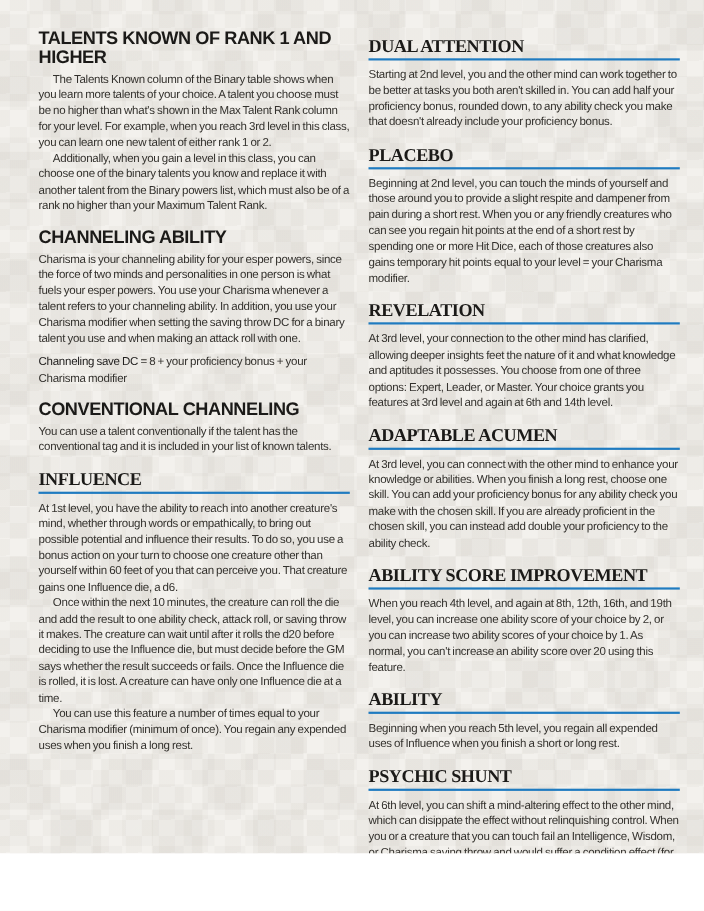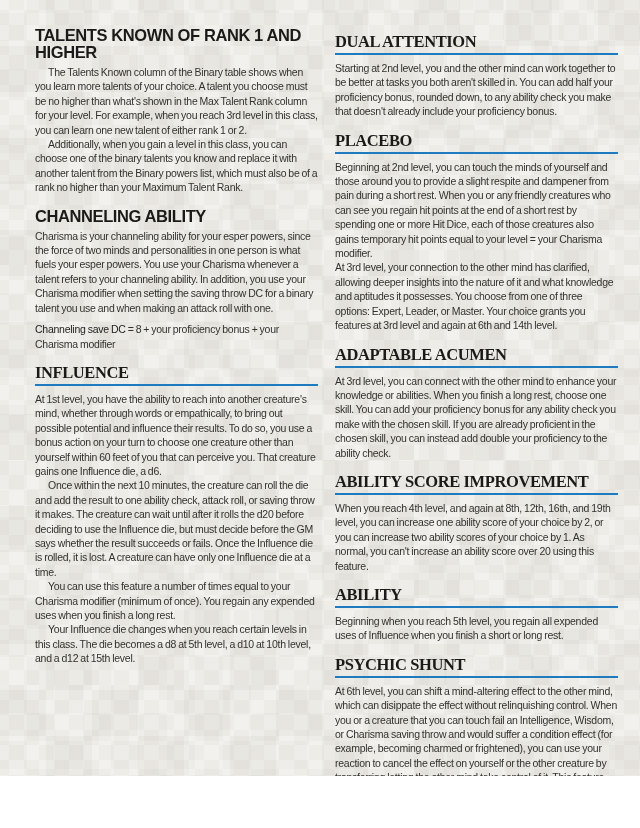--- a/index.html
+++ b/index.html
@@ -65,38 +65,42 @@
           <h3 class="heading">TALENTS KNOWN OF RANK 1 AND HIGHER</h3>
           <p class="indent">The Talents Known column of the Binary table shows when you learn more talents of your choice. A talent you choose must be no higher than what's shown in the Max Talent Rank column for your level. For example, when you reach 3rd level in this class, you can learn one new talent of either rank 1 or 2.</p>
           <p class="indent">Additionally, when you gain a level in this class, you can choose one of the binary talents you know and replace it with another talent from the Binary powers list, which must also be of a rank no higher than your Maximum Talent Rank.</p>
         </section>
         <section class="section">
           <h3 class="heading">CHANNELING ABILITY</h3>
           <p class="">Charisma is your channeling ability for your esper powers, since the force of two minds and personalities in one person is what fuels your esper powers. You use your Charisma whenever a talent refers to your channeling ability. In addition, you use your Charisma modifier when setting the saving throw DC for a binary talent you use and when making an attack roll with one.</p>
           <p class=" spaced"><b>Channeling save DC</b> = 8 + your proficiency bonus + your Charisma modifier</p>
         </section>
         <section class="section">
+          <h3 class="heading">CONVENTIONAL CHANNELING</h3>
+          <p class="">You can use a talent conventionally if the talent has the conventional tag and it is included in your list of known talents.</p>
+        </section>
+        <section class="section">
           <h3 class="heading underlined">INFLUENCE</h3>
           <p class="">At 1st level, you have the ability to reach into another creature's mind, whether through words or empathically, to bring out possible potential and influence their results. To do so, you use a bonus action on your turn to choose one creature other than yourself within 60 feet of you that can perceive you. That creature gains one Influence die, a d6.</p>
           <p class="indent">Once within the next 10 minutes, the creature can roll the die and add the result to one ability check, attack roll, or saving throw it makes. The creature can wait until after it rolls the d20 before deciding to use the Influence die, but must decide before the GM says whether the result succeeds or fails. Once the Influence die is rolled, it is lost. A creature can have only one Influence die at a time.</p>
           <p class="indent">You can use this feature a number of times equal to your Charisma modifier (minimum of once). You regain any expended uses when you finish a long rest.</p>
-          <p class="indent">Your Influence die changes when you reach certain levels in this class. The die becomes a d8 at 5th level, a d10 at 10th level, and a d12 at 15th level.</p>
         </section>
       </div>
     <div class="col col-right">
         <section class="section">
           <h3 class="heading underlined">DUAL ATTENTION</h3>
           <p class="">Starting at 2nd level, you and the other mind can work together to be better at tasks you both aren't skilled in. You can add half your proficiency bonus, rounded down, to any ability check you make that doesn't already include your proficiency bonus.</p>
         </section>
         <section class="section">
           <h3 class="heading underlined">PLACEBO</h3>
           <p class="">Beginning at 2nd level, you can touch the minds of yourself and those around you to provide a slight respite and dampener from pain during a short rest. When you or any friendly creatures who can see you regain hit points at the end of a short rest by spending one or more Hit Dice, each of those creatures also gains temporary hit points equal to your level = your Charisma modifier.</p>
         </section>
         <section class="section">
-          <p class="">At 3rd level, your connection to the other mind has clarified, allowing deeper insights into the nature of it and what knowledge and aptitudes it possesses. You choose from one of three options: Expert, Leader, or Master. Your choice grants you features at 3rd level and again at 6th and 14th level.</p>
+          <h3 class="heading underlined">REVELATION</h3>
+          <p class="">At 3rd level, your connection to the other mind has clarified, allowing deeper insights feet the nature of it and what knowledge and aptitudes it possesses. You choose from one of three options: Expert, Leader, or Master. Your choice grants you features at 3rd level and again at 6th and 14th level.</p>
         </section>
         <section class="section">
           <h3 class="heading underlined">ADAPTABLE ACUMEN</h3>
           <p class="">At 3rd level, you can connect with the other mind to enhance your knowledge or abilities. When you finish a long rest, choose one skill. You can add your proficiency bonus for any ability check you make with the chosen skill. If you are already proficient in the chosen skill, you can instead add double your proficiency to the ability check.</p>
         </section>
         <section class="section">
           <h3 class="heading underlined">ABILITY SCORE IMPROVEMENT</h3>
           <p class="">When you reach 4th level, and again at 8th, 12th, 16th, and 19th level, you can increase one ability score of your choice by 2, or you can increase two ability scores of your choice by 1. As normal, you can't increase an ability score over 20 using this feature.</p>
         </section>
         <section class="section">

